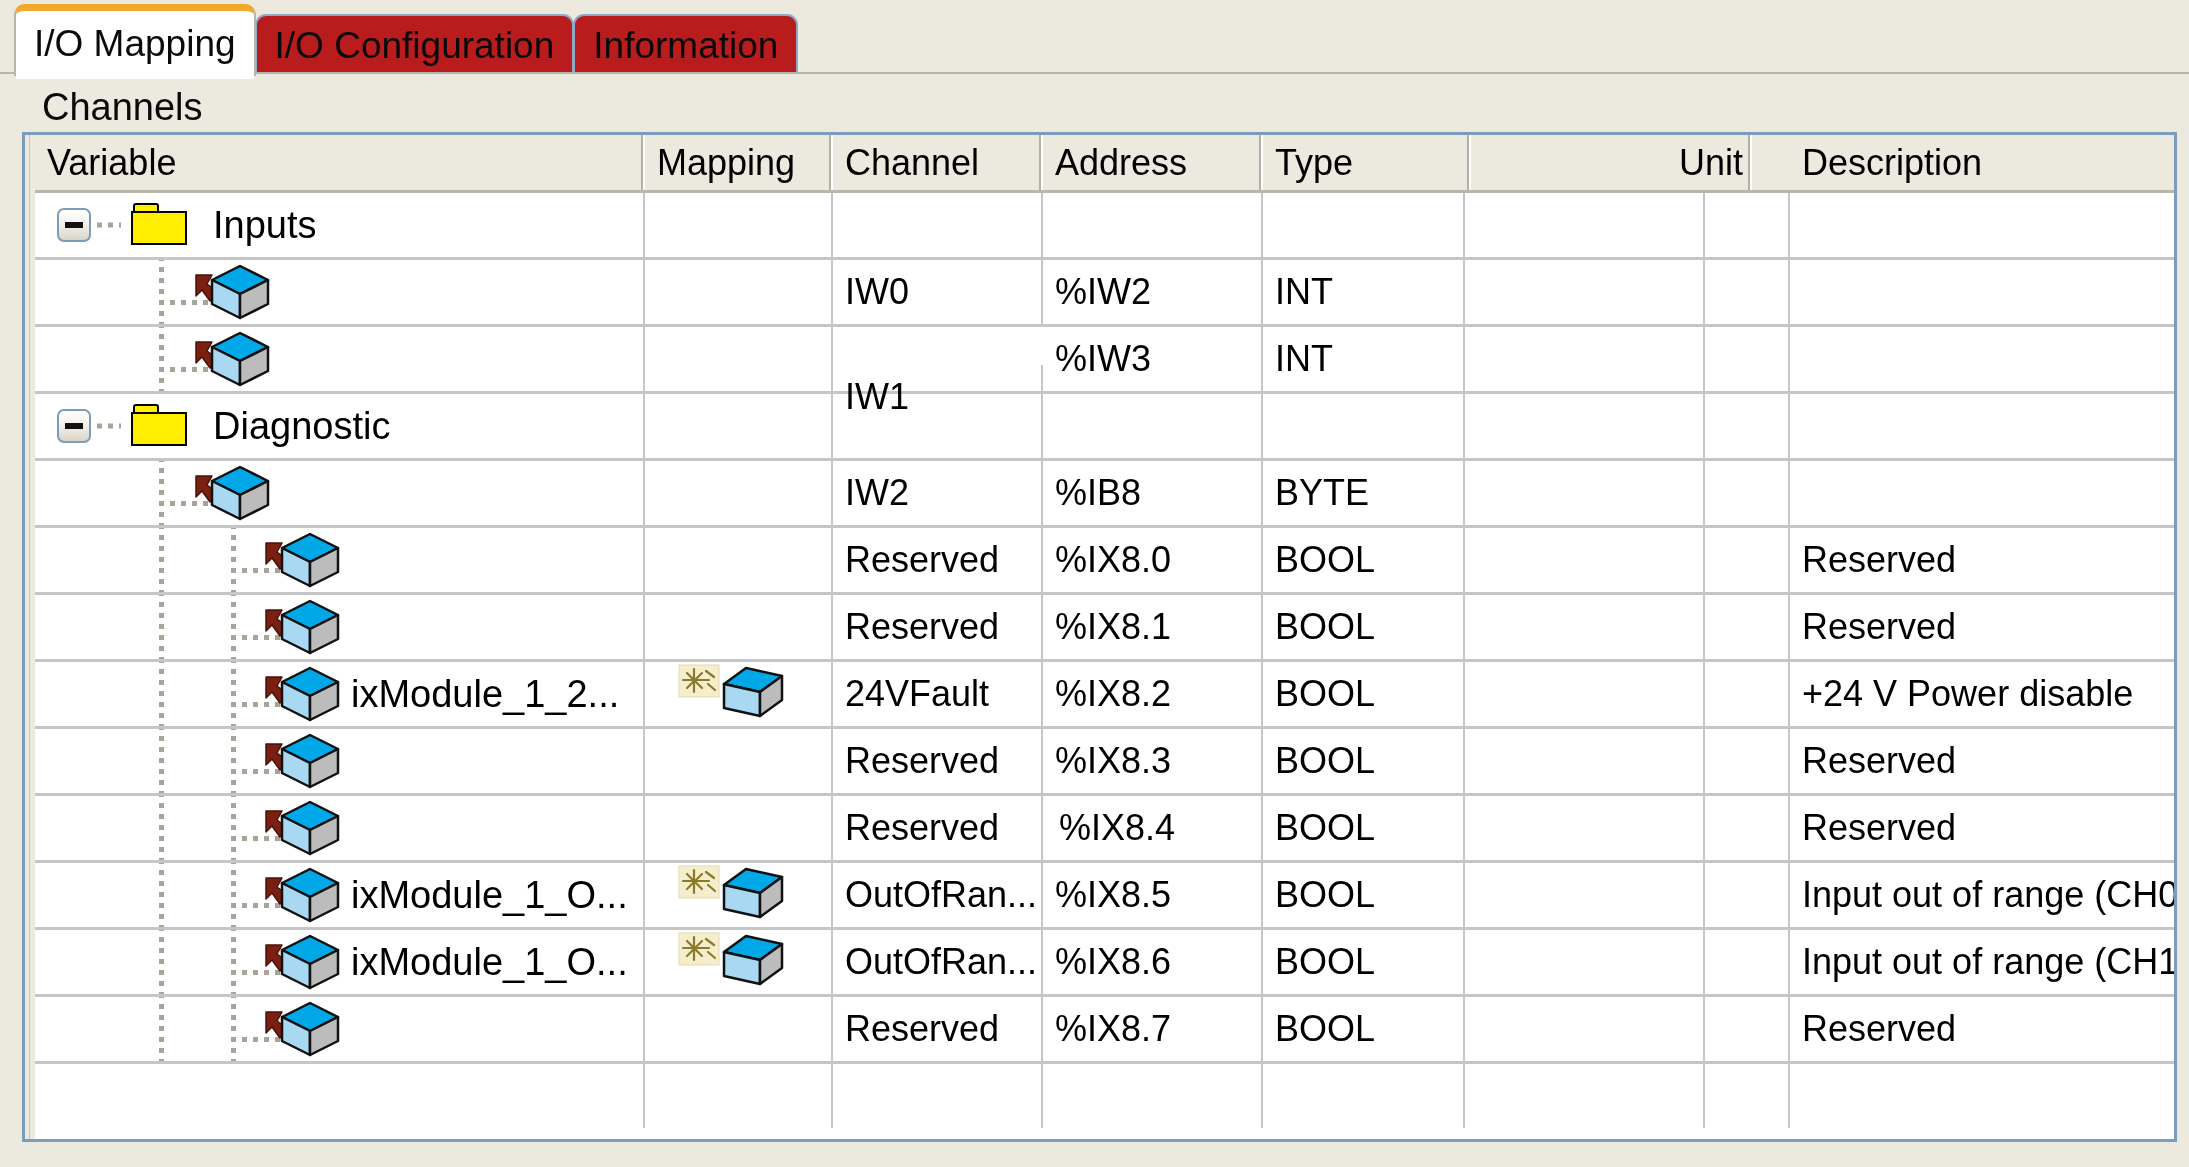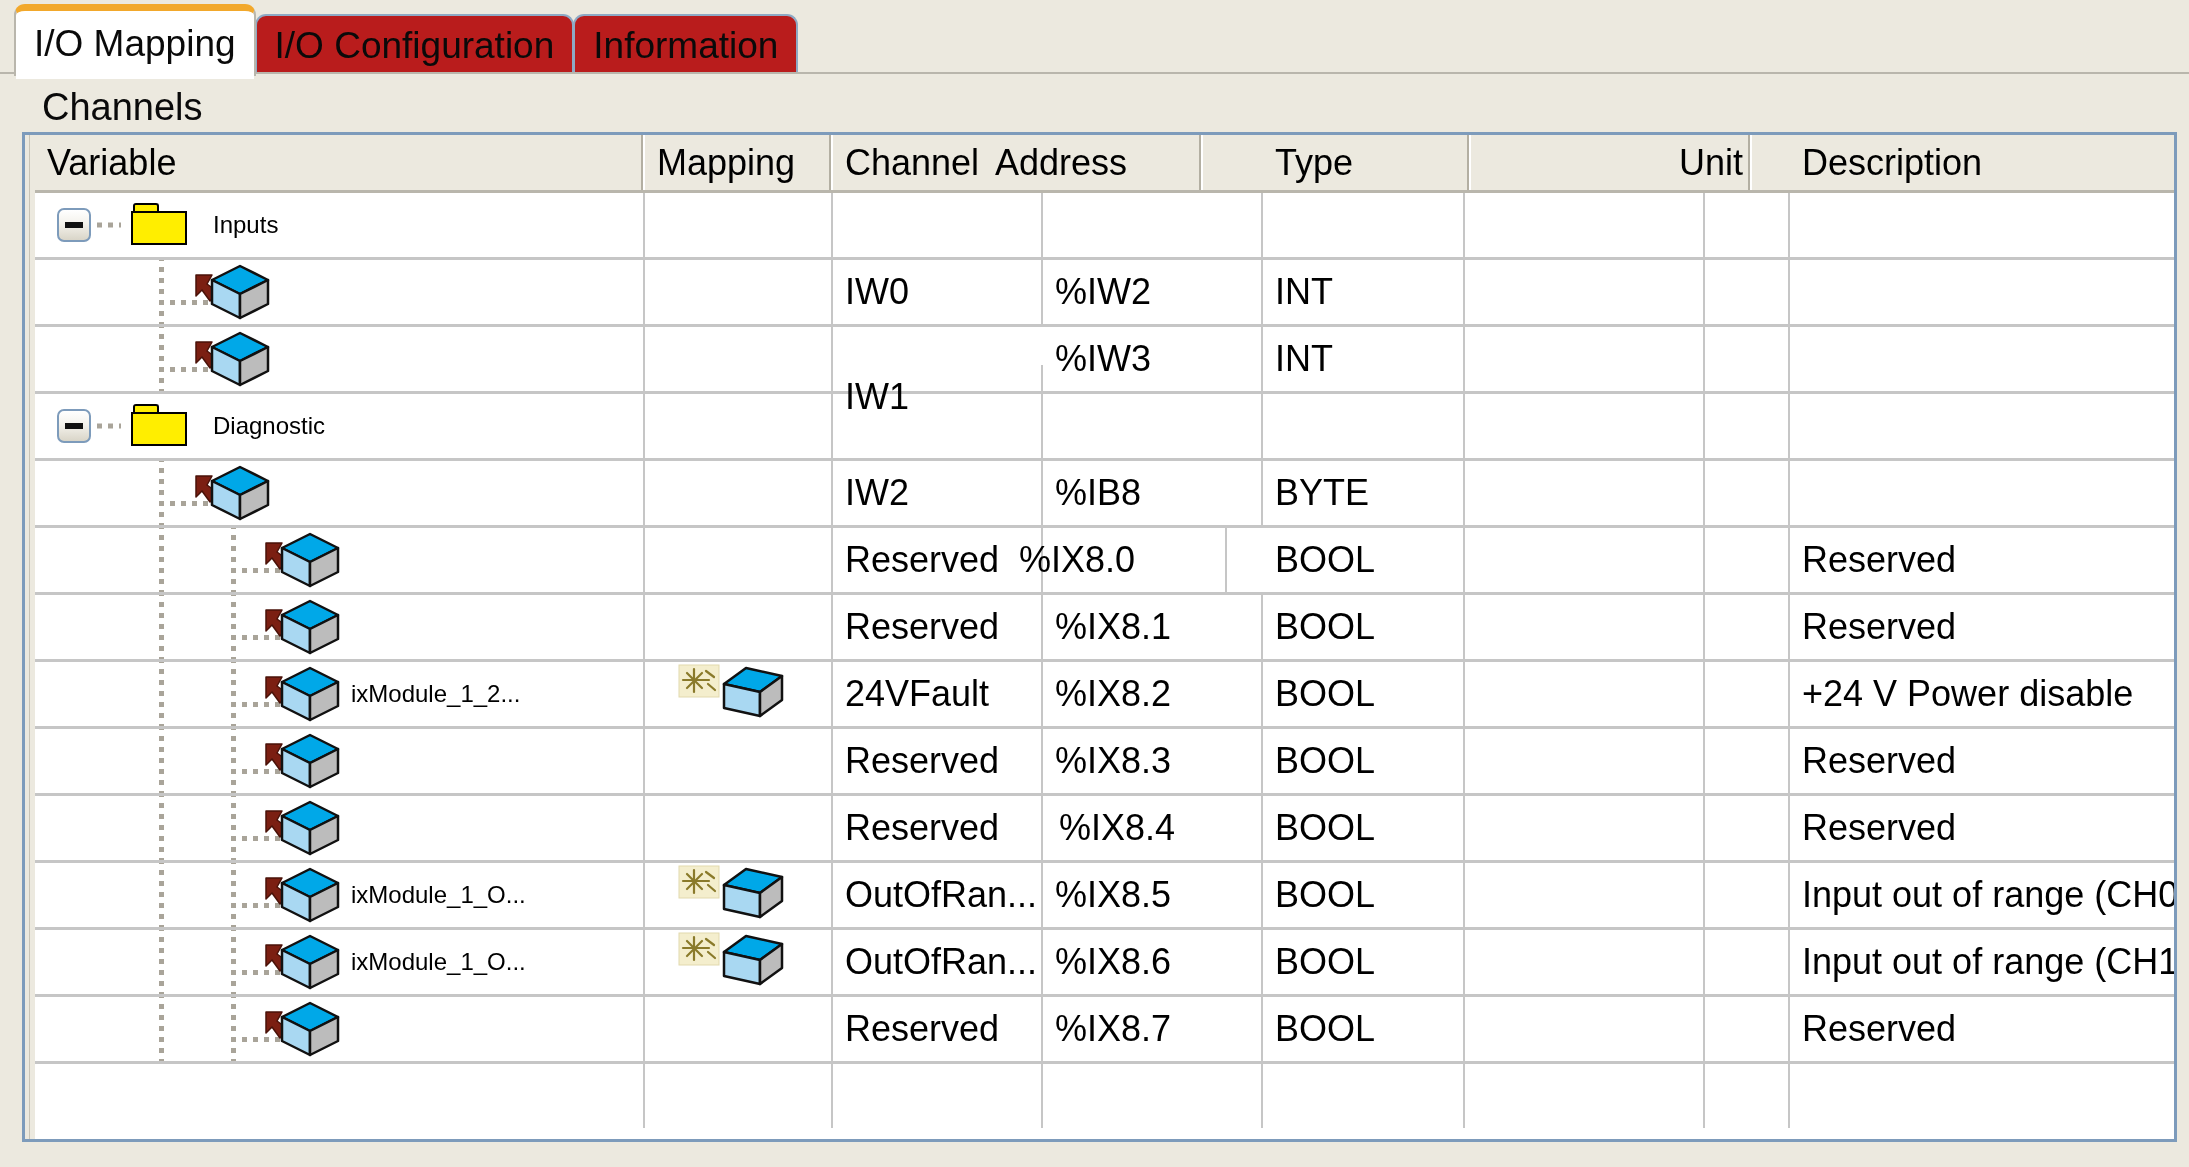--- a/index.html
+++ b/index.html
@@ -126,21 +126,21 @@
   }
   .folder .tabf{
     position:absolute;left:2px;top:0;width:26px;height:9px;
     background:#ffee00;border:2px solid #000;border-bottom:none;border-radius:3px 3px 0 0;
     box-sizing:border-box;
   }
   .folder .body{
     position:absolute;left:0;top:8px;width:56px;height:34px;
     background:#ffee00;border:2px solid #000;box-sizing:border-box;
   }
-  .nodelabel{position:absolute;font-size:24px;color:#000;top:50%;transform:translateY(-50%);white-space:nowrap;}
+  .nodelabel{position:absolute;font-size:38px;color:#000;top:50%;transform:translateY(-50%);white-space:nowrap;}
 
   
   .vguide{
     position:absolute;width:5px;
     background:repeating-linear-gradient(to bottom,#a9a499 0 5px,transparent 5px 11px);
   }
   .hguide{
     position:absolute;height:5px;
     background:repeating-linear-gradient(to right,#a9a499 0 5px,transparent 5px 11px);
   }
@@ -184,21 +184,21 @@
       <div class="hdr" id="gridheader">
           <div class="hcell" style="left: 0px; width: 610px;">
             <span>Variable</span>
           </div>
           <div class="hcell" style="left: 610px; width: 188px;">
             <span>Mapping</span>
           </div>
           <div class="hcell" style="left: 798px; width: 210px;">
             <span>Channel</span>
           </div>
-          <div class="hcell" style="left: 948px; width: 220px;">
+          <div class="hcell" style="left: 1008px; width: 220px;">
             <span>Address</span>
           </div>
           <div class="hcell" style="left: 1228px; width: 208px;">
             <span>Type</span>
           </div>
           <div class="hcell" style="left: 1632px; width: 85px;">
             <span>Unit</span>
           </div>
           <div class="hcell last" style="left: 1755px; width: 387px;">
             <span>Description</span>
@@ -391,21 +391,21 @@
                   <polygon points="31,3 59,17 31,31 3,17" fill="#00a8e8" stroke="#111" stroke-width="2.5" stroke-linejoin="round"></polygon>
                   <polygon points="3,17 31,31 31,55 3,41" fill="#a9d8f2" stroke="#111" stroke-width="2.5" stroke-linejoin="round"></polygon>
                   <polygon points="31,31 59,17 59,41 31,55" fill="#bcbcbc" stroke="#111" stroke-width="2.5" stroke-linejoin="round"></polygon>
                 </svg>
               </div>
             </div>
             <div class="cell center" style="left: 610px; width: 188px;"></div>
             <div class="cell" style="left: 798px; width: 210px;">
               <span>Reserved</span>
             </div>
-            <div class="cell" style="left: 972px; width: 220px;">
+            <div class="cell" style="left: 1008px; width: 220px;">
               <span>%IX8.0</span>
             </div>
             <div class="cell" style="left: 1228px; width: 202px;">
               <span>BOOL</span>
             </div>
             <div class="cell" style="left: 1430px; width: 240px;">
               <span></span>
             </div>
             <div class="cell" style="left: 1670px; width: 85px;">
               <span></span>

